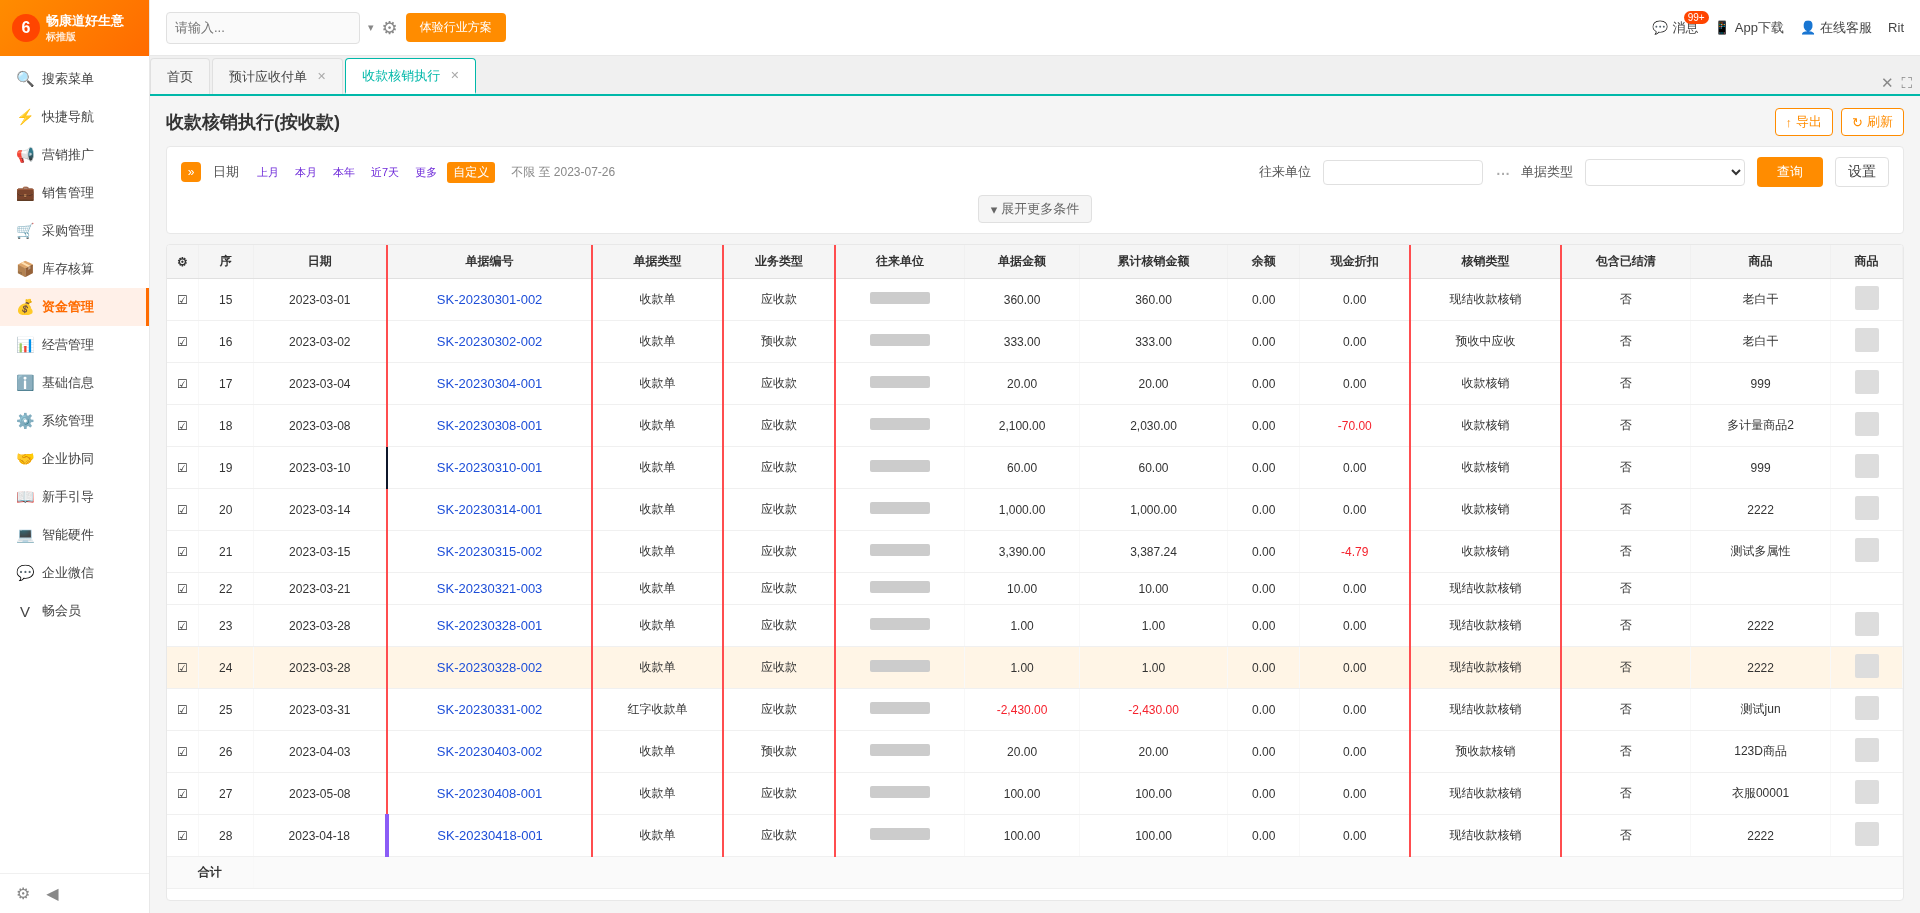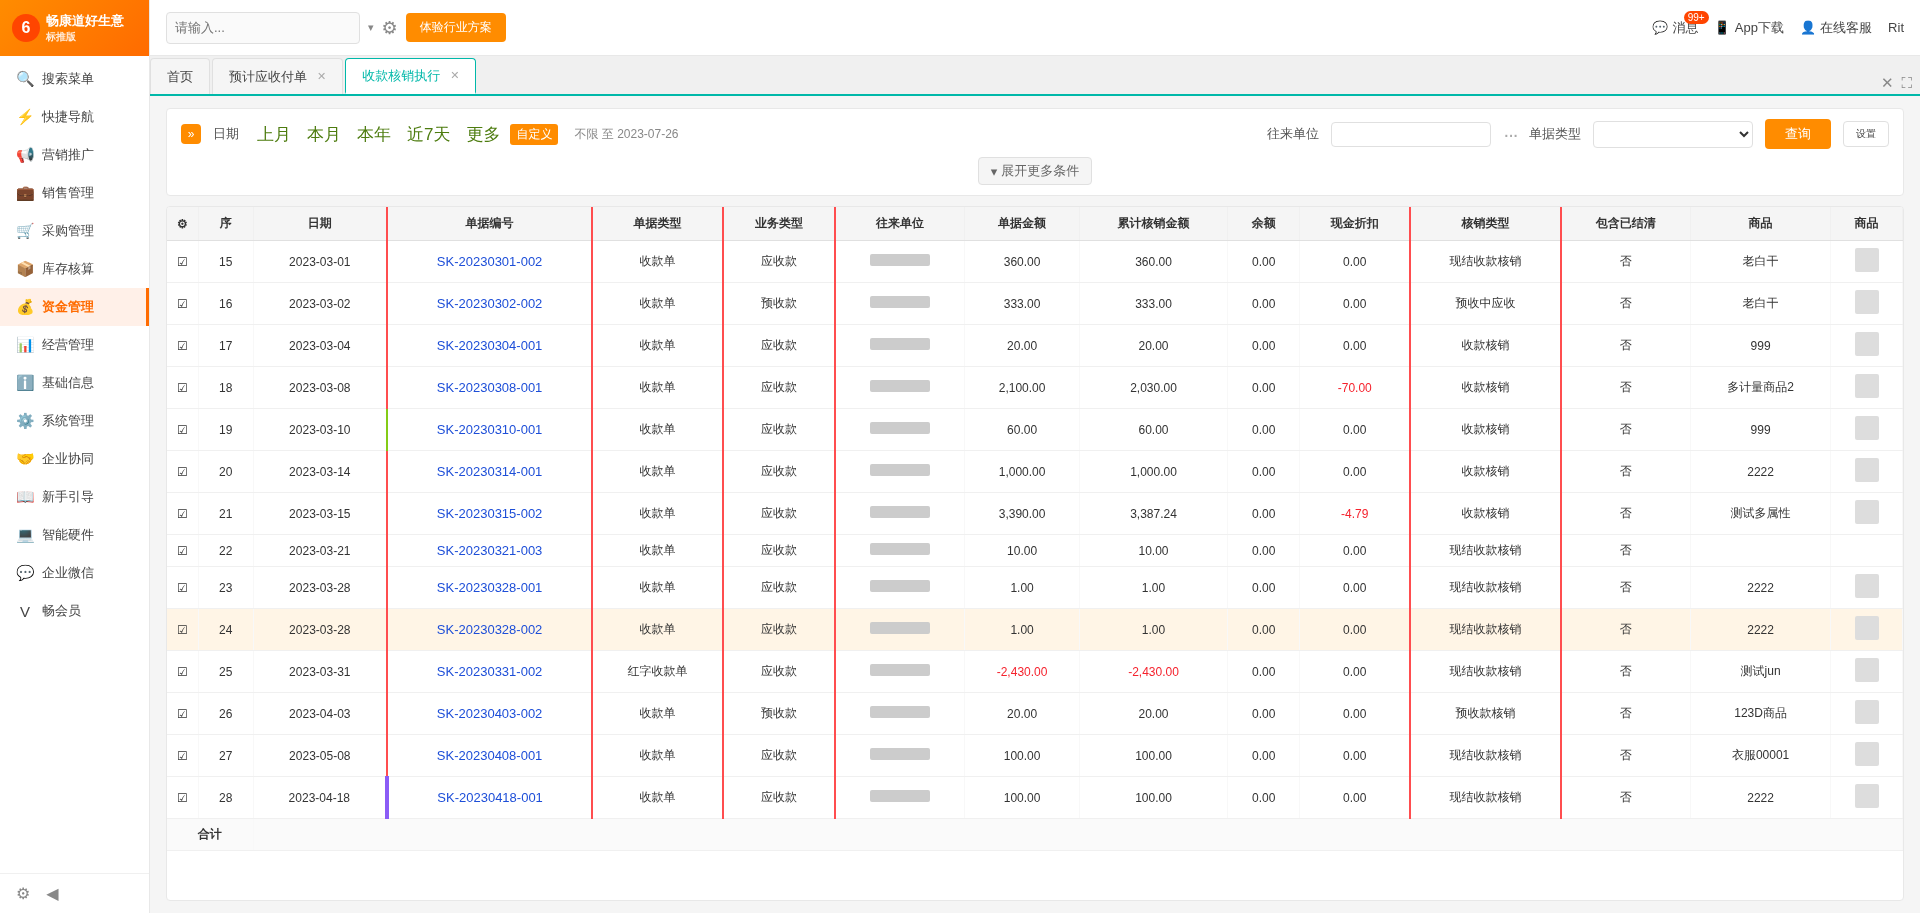--- a/index.html
+++ b/index.html
@@ -107,39 +107,39 @@
       padding: 10px 14px; display: flex; flex-direction: column; gap: 8px;
     }
     .filter-row { display: flex; align-items: center; gap: 12px; flex-wrap: wrap; }
     .filter-toggle-btn {
       background: #ff8c00; color: #fff; border: none; border-radius: 4px;
       width: 20px; height: 20px; display: flex; align-items: center; justify-content: center;
       font-size: 12px; cursor: pointer; flex-shrink: 0;
     }
     .filter-label { color: #555; font-size: 13px; flex-shrink: 0; }
     .filter-date-btns { display: flex; gap: 4px; align-items: center; }
-    .date-btn { padding: 2px 6px; font-size: 17px; color: #4d7c0f; cursor: pointer; border: none; background: transparent; }
+    .date-btn { padding: 2px 6px; font-size: 11px; color: #6d28d9; cursor: pointer; border: none; background: transparent; }
     .date-custom { background: #ff8c00; color: #fff; border: none; border-radius: 3px; padding: 2px 6px; font-size: 12px; cursor: pointer; }
     .filter-date-range { font-size: 12px; color: #888; margin-left: 4px; }
     .filter-input {
       border: 1px solid #e0e0e0; border-radius: 4px; padding: 4px 8px;
       font-size: 13px; color: #333; min-width: 120px;
     }
     .filter-dots { color: #aaa; font-size: 20px; cursor: pointer; letter-spacing: -2px; }
     .filter-select {
       border: 1px solid #e0e0e0; border-radius: 4px; padding: 4px 8px;
       font-size: 13px; color: #333; min-width: 160px; background: #fff;
     }
     .query-btn {
       background: #ff8c00; color: #fff; border: none; border-radius: 4px;
       padding: 6px 20px; font-size: 13px; cursor: pointer;
     }
     .settings-btn {
       background: #fff; color: #444; border: 1px solid #e0e0e0; border-radius: 4px;
-      padding: 5px 12px; font-size: 10px; cursor: pointer;
+      padding: 5px 12px; font-size: 14px; cursor: pointer;
     }
     .expand-btn {
       background: #f5f5f5; border: 1px solid #e0e0e0; border-radius: 4px;
       padding: 4px 12px; font-size: 12px; color: #666; cursor: pointer;
       display: flex; align-items: center; gap: 4px;
     }
 
     
     .table-wrapper {
       flex: 1; overflow: auto; background: #fff;
@@ -301,20 +301,33 @@
       <span class="tab-close">✕</span>
     </div>
     <div class="tabs-right">
       <span class="icon-btn">✕</span>
       <span class="icon-btn">⛶</span>
     </div>
   </div>
 
   <div class="page-content">
 
+    <div class="page-title-row">
+      <div class="page-title">收款核销执行(按收款)</div>
+      <div class="page-actions">
+        <button class="page-action-btn">
+          <span>↑</span>
+          <span>导出</span>
+        </button>
+        <button class="page-action-btn">
+          <span>↻</span>
+          <span>刷新</span>
+        </button>
+      </div>
+    </div>
 
     <div class="filter-bar">
       <div class="filter-row">
         <button class="filter-toggle-btn">»</button>
         <span class="filter-label">日期</span>
         <div class="filter-date-btns">
           <button class="date-btn">上月</button>
           <button class="date-btn">本月</button>
           <button class="date-btn">本年</button>
           <button class="date-btn">近7天</button>
@@ -448,21 +461,21 @@
       <td>否</td>
       <td>多计量商品2</td>
       <td>
         <span style="display:inline-block;width:24px;height:24px;background:#ddd;border-radius:2px;"></span>
       </td>
     </tr>
             <tr>
       <td>☑</td>
       <td>19</td>
       <td>2023-03-10</td>
-      <td style="border-left:2px solid #84cc16;border-right:2px solid #ff4d4f;">
+      <td style="border-left:2px solid #0f172a;border-right:2px solid #ff4d4f;">
         <a class="link-text">SK-20230310-001</a>
       </td>
       <td>收款单</td>
       <td style="border-left:2px solid #ff4d4f;border-right:2px solid #ff4d4f;">应收款</td>
       <td><span style="display:inline-block;width:60px;height:12px;background:#ccc;border-radius:2px;"></span></td>
       <td class="">60.00</td>
       <td class="">60.00</td>
       <td>0.00</td>
       <td class="">0.00</td>
       <td style="border-left:2px solid #ff4d4f;border-right:2px solid #ff4d4f;">收款核销</td>

